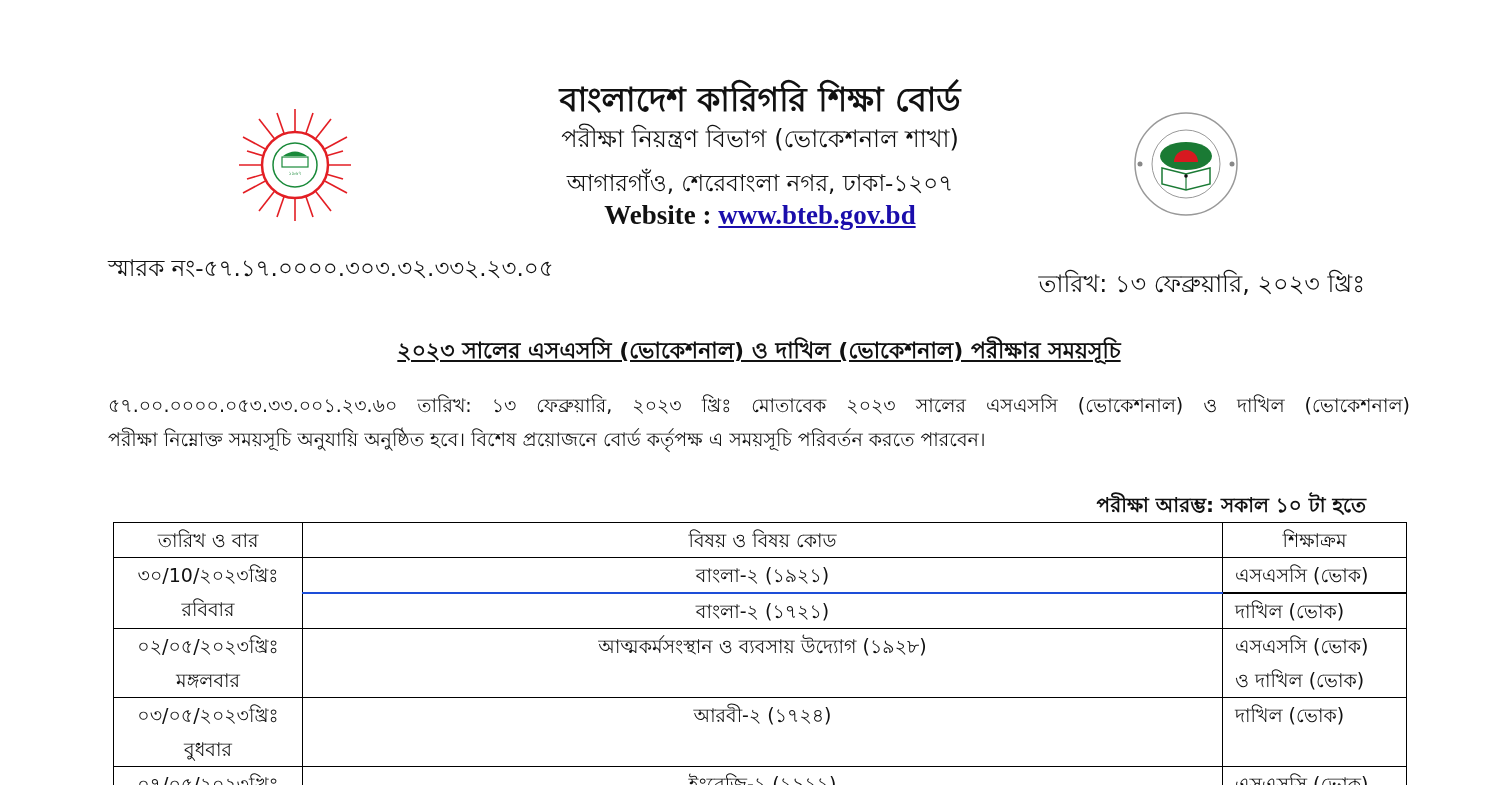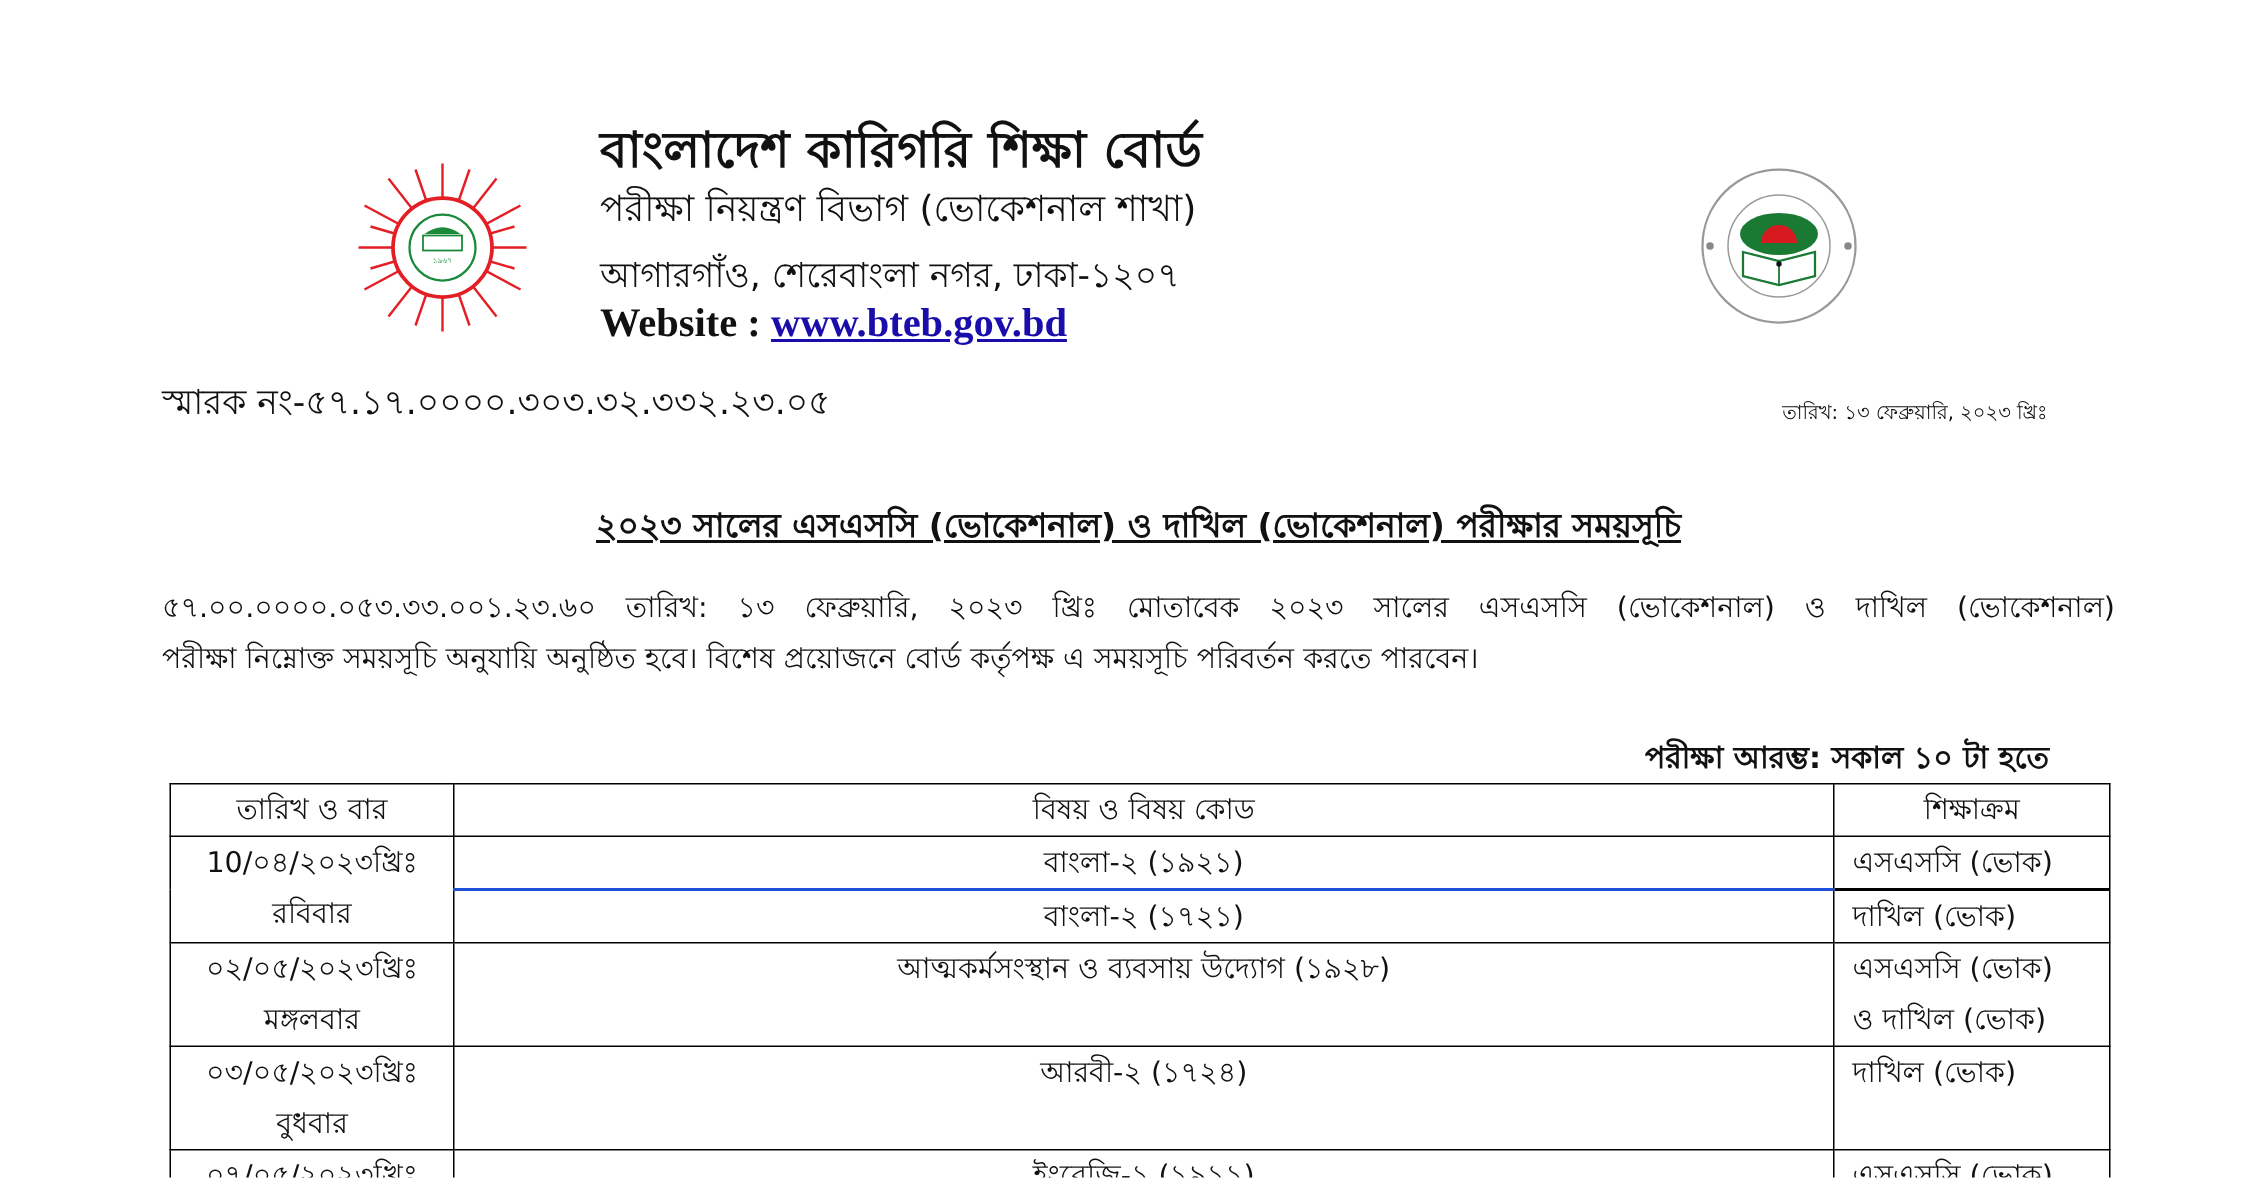--- a/index.html
+++ b/index.html
@@ -5,28 +5,28 @@
   html, body { margin: 0; padding: 0; }
   body {
     width: 1500px; height: 785px; overflow: hidden;
     background: #ffffff; color: #111111;
     font-family: "DejaVu Sans", "Liberation Sans", sans-serif;
     position: relative;
   }
   .abs { position: absolute; }
   .logo-left { left: 237px; top: 107px; width: 116px; height: 116px; }
   .logo-right { left: 1132px; top: 110px; width: 108px; height: 108px; }
-  .hdr { left: 400px; width: 720px; white-space: nowrap; }
+  .hdr { left: 400px; width: 720px; text-align: center; white-space: nowrap; }
   .h1 { top: 74px; font-size: 33px; font-weight: bold; }
   .h2 { top: 120px; font-size: 24px; }
   .h3 { top: 165px; font-size: 23px; }
   .h4 { top: 200px; font-family: "Liberation Serif", "DejaVu Serif", serif; font-size: 27px; font-weight: bold; }
   .h4 a { color: #1a0dab; text-decoration: underline; }
   .memo { left: 108px; top: 250px; font-size: 23px; white-space: nowrap; }
-  .date { right: 135px; top: 265px; font-size: 13px; white-space: nowrap; }
+  .date { right: 135px; top: 265px; font-size: 24px; white-space: nowrap; }
   .title { left: 0; width: 1518px; top: 333px; text-align: center; font-size: 22px; font-weight: bold; text-decoration: underline; white-space: nowrap; }
   .para { left: 108px; width: 1302px; top: 388px; font-size: 19px; line-height: 34px; text-align: justify; }
   .para .l { display: block; white-space: nowrap; text-align-last: justify; }
   .para .l.last { text-align-last: left; }
   .starts { right: 134px; top: 490px; font-size: 20px; font-weight: bold; white-space: nowrap; }
   table.sched {
     position: absolute; left: 113px; top: 522px; width: 1292px;
     border-collapse: collapse; font-size: 19px; table-layout: fixed;
   }
   table.sched td, table.sched th {
@@ -116,21 +116,21 @@
     <tr>
       <th class="c1">তারিখ ও বার</th>
       <th class="c2" style="text-align:center">বিষয় ও বিষয় কোড</th>
       <th class="c3" style="text-align:center">শিক্ষাক্রম</th>
     </tr>
   </thead>
   <tbody>
     <tr>
       <td class="c1" rowspan="2">
         <div class="stack">
-          <span>10/০৪/২০২৩খ্রিঃ</span>
+          <span>৩০/10/২০২৩খ্রিঃ</span>
           <span>রবিবার</span>
         </div>
       </td>
       <td class="c2">বাংলা-২ (১৯২১)</td>
       <td class="c3">এসএসসি (ভোক)</td>
     </tr>
     <tr class="thick-sub">
       <td class="c2" style="border-top:2px solid #1d4ed8">বাংলা-২ (১৭২১)</td>
       <td class="c3" style="border-top:2px solid #000">দাখিল (ভোক)</td>
     </tr>

